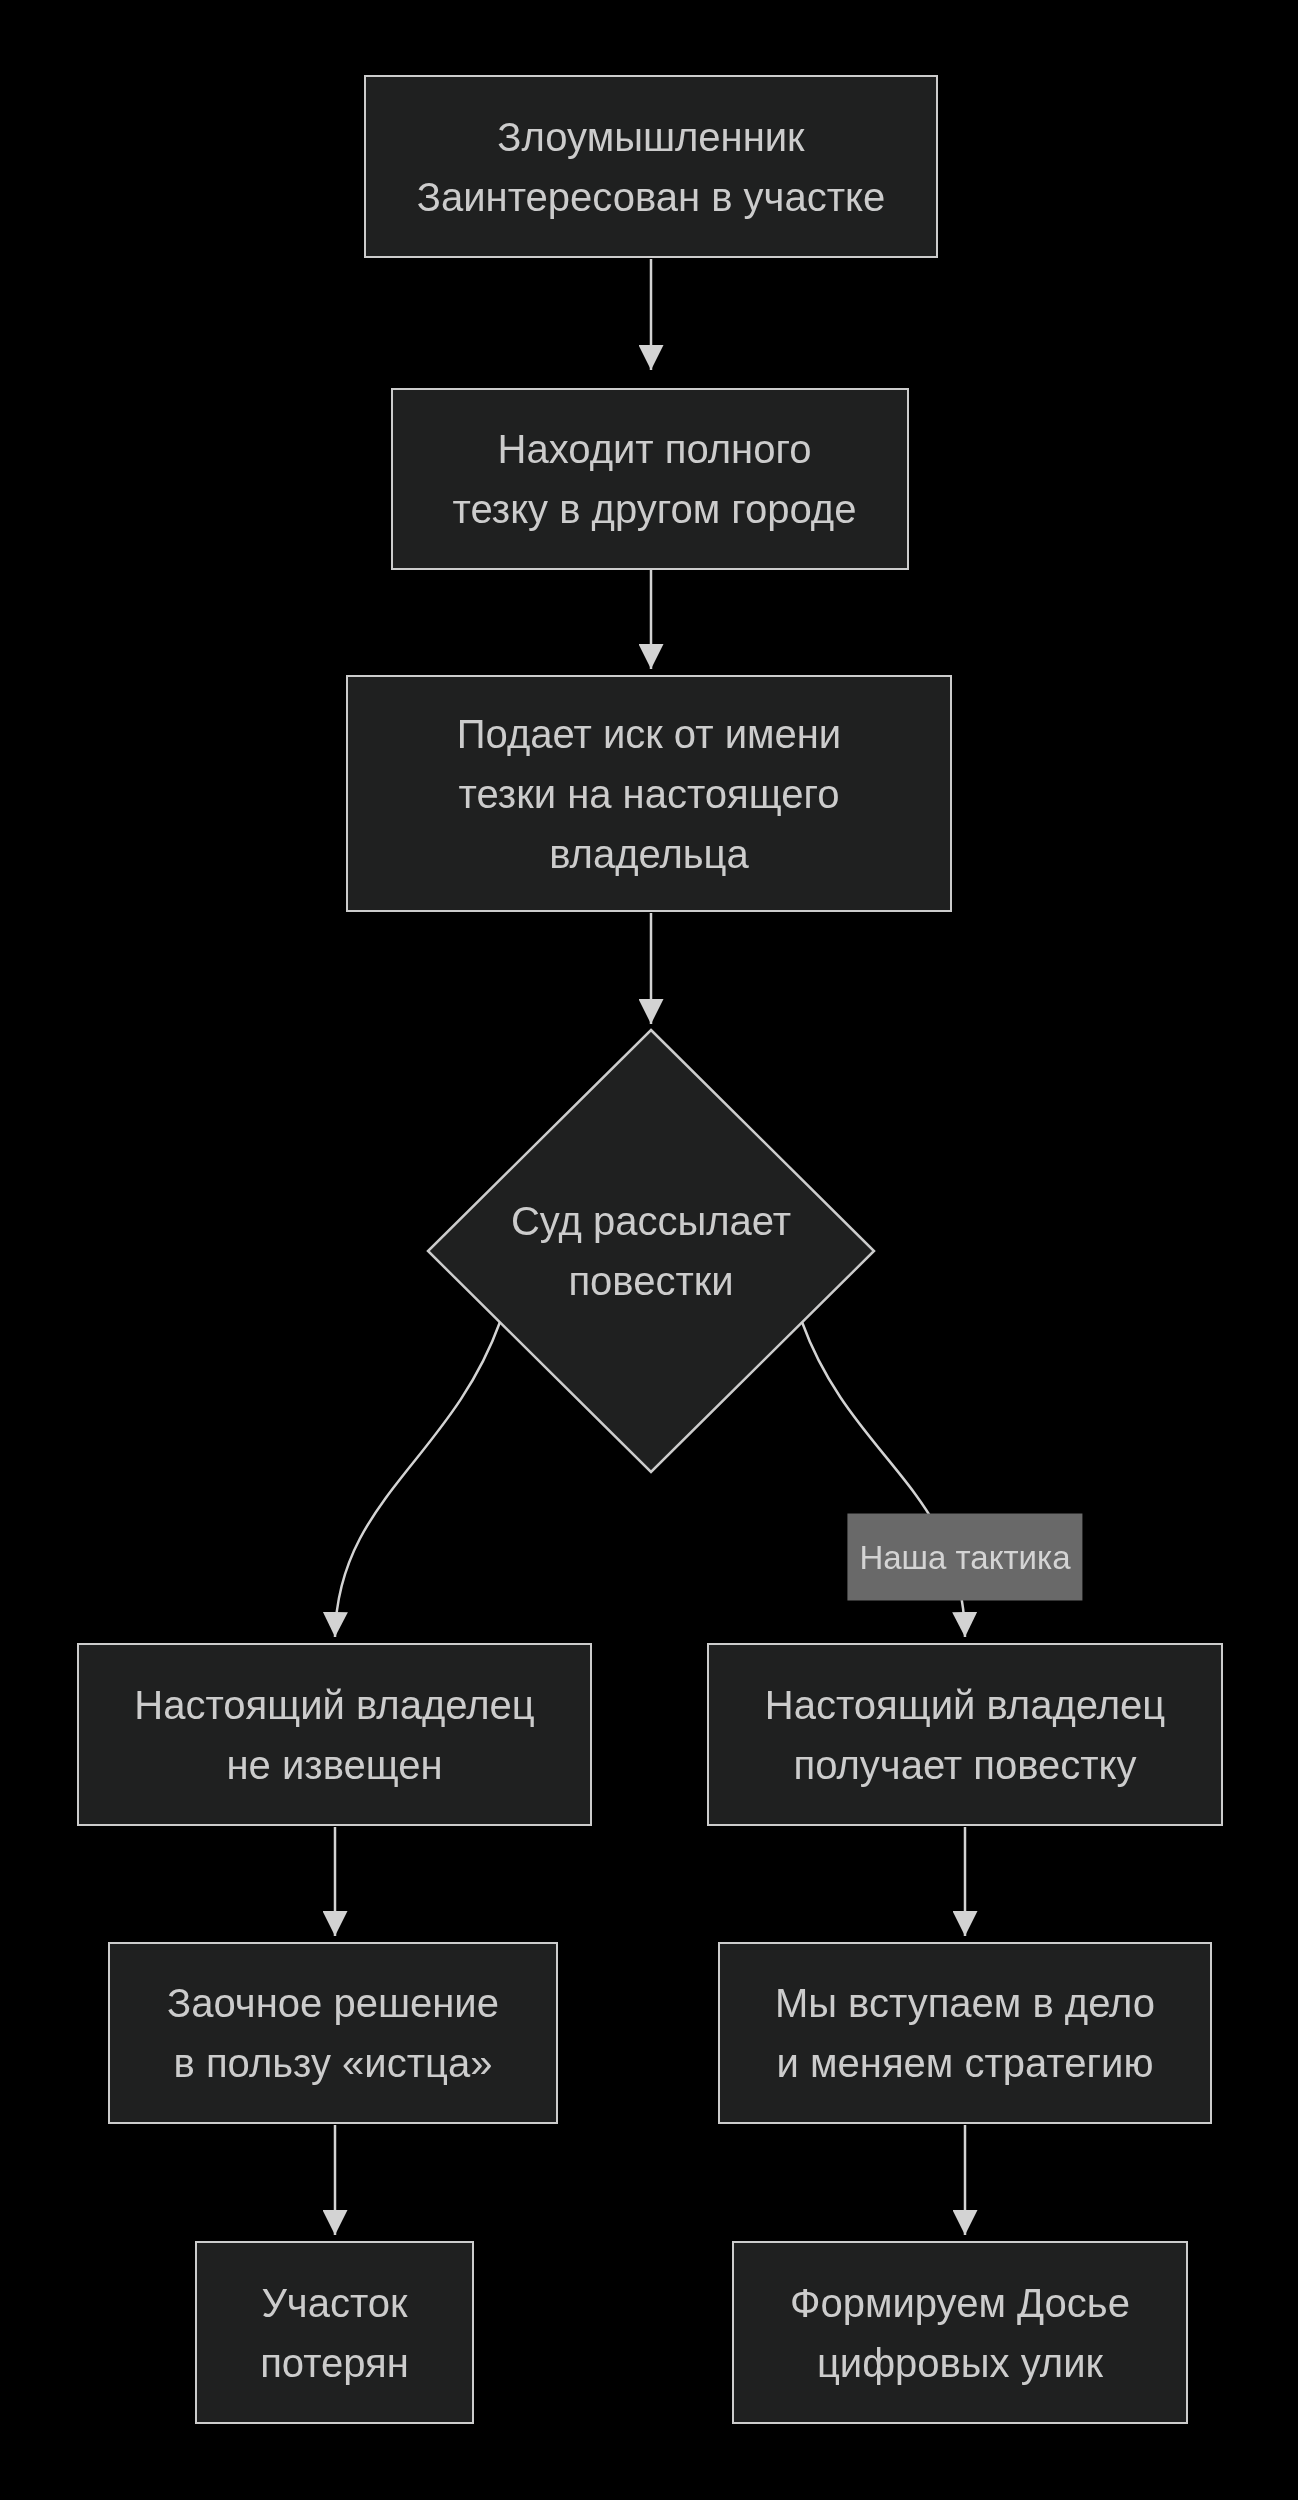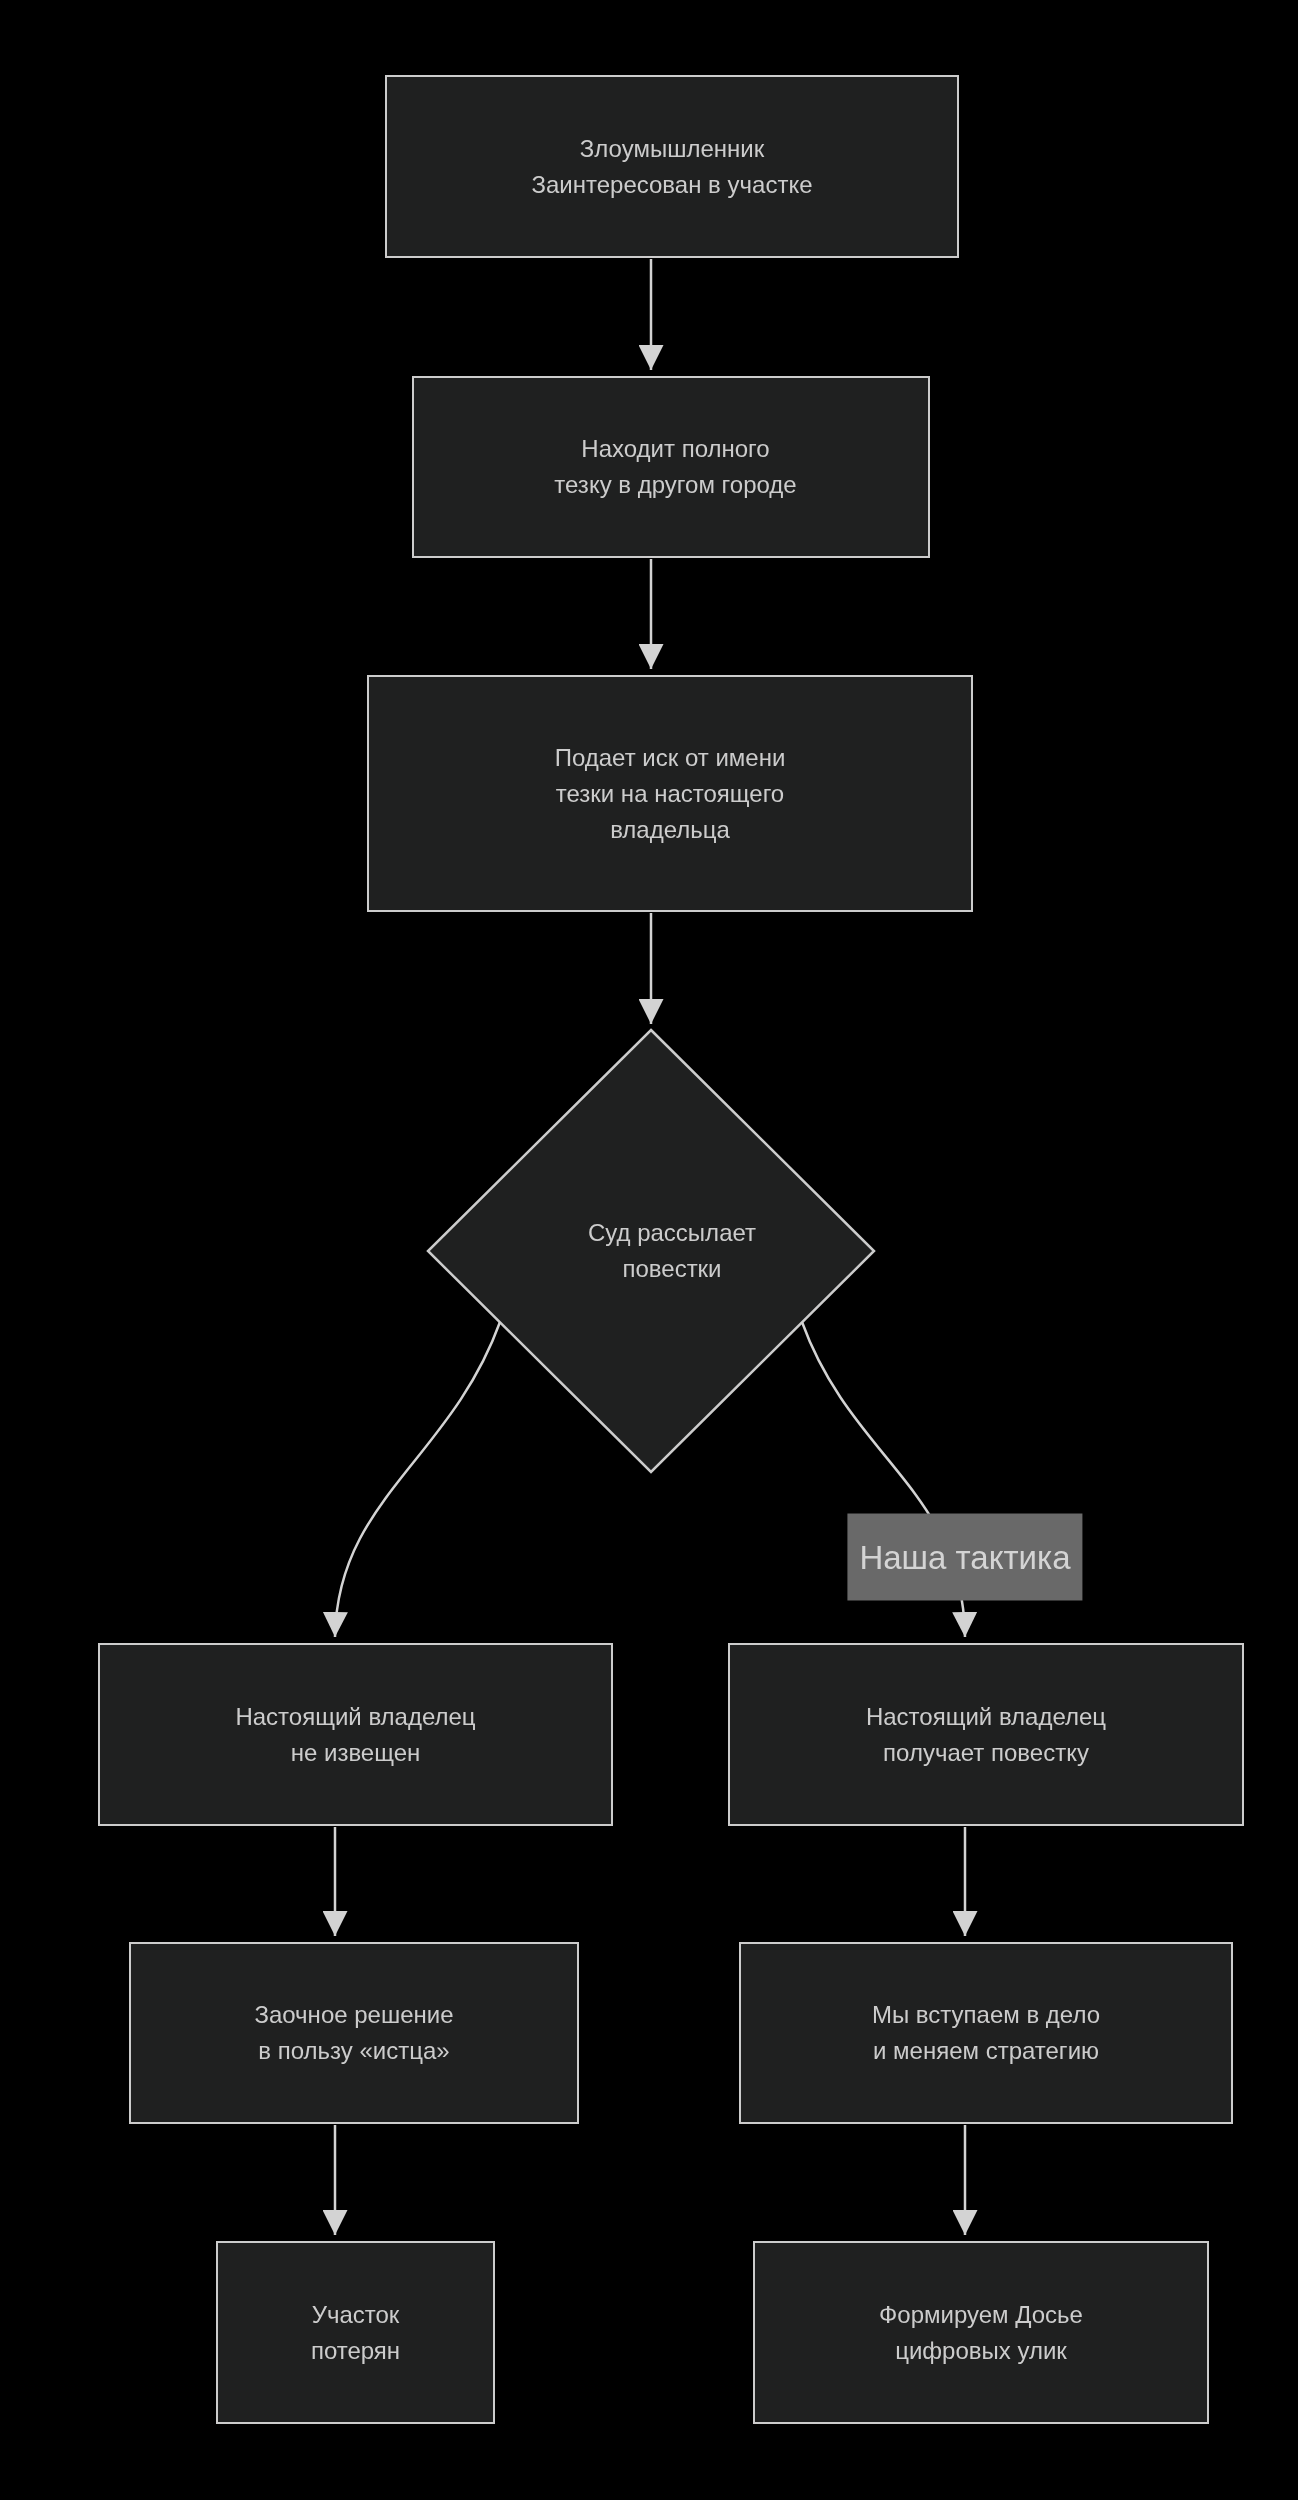--- a/index.html
+++ b/index.html
@@ -15,28 +15,27 @@
     position: absolute;
     left: 0; top: 0;
     width: 1298px; height: 2500px;
   }
   .node {
     position: absolute;
     box-sizing: border-box;
     background: #1f2020;
     border: 2px solid #cccccc;
     color: #cccccc;
-    font-size: 24px;
+    font-size: 40px;
     line-height: 1.5;
     display: flex;
     align-items: center;
     justify-content: center;
     text-align: center;
     white-space: pre-line;
-    margin-left: 21px;
   }
   .node--transparent {
     background: transparent;
     border: none;
   }
   .edge-label {
     position: absolute;
     left: 965px;
     top: 1557px;
     transform: translate(-50%, -50%);
@@ -73,21 +72,21 @@
 
     <path d="M335,1827 L335,1936" stroke="#d3d3d3" stroke-width="2.5" fill="none" marker-end="url(#arrow)"></path>
     <path d="M965,1827 L965,1936" stroke="#d3d3d3" stroke-width="2.5" fill="none" marker-end="url(#arrow)"></path>
     <path d="M335,2125 L335,2235" stroke="#d3d3d3" stroke-width="2.5" fill="none" marker-end="url(#arrow)"></path>
     <path d="M965,2125 L965,2235" stroke="#d3d3d3" stroke-width="2.5" fill="none" marker-end="url(#arrow)"></path>
   </svg>
 
   <div class="node" style="left:364px; top:75px; width:574px; height:183px;">Злоумышленник
 Заинтересован в участке</div>
 
-  <div class="node" style="left:391px; top:376px; width:518px; height:182px;padding-left:9px;">Находит полного
+  <div class="node" style="left:391px; top:388px; width:518px; height:182px;padding-left:9px;">Находит полного
 тезку в другом городе</div>
 
   <div class="node" style="left:346px; top:675px; width:606px; height:237px;">Подает иск от имени
 тезки на настоящего
 владельца</div>
 
   <div class="node node--transparent" style="left:428px; top:1030px; width:446px; height:442px;">Суд рассылает
 повестки</div>
 
   <div class="node" style="left:77px; top:1643px; width:515px; height:183px;">Настоящий владелец

